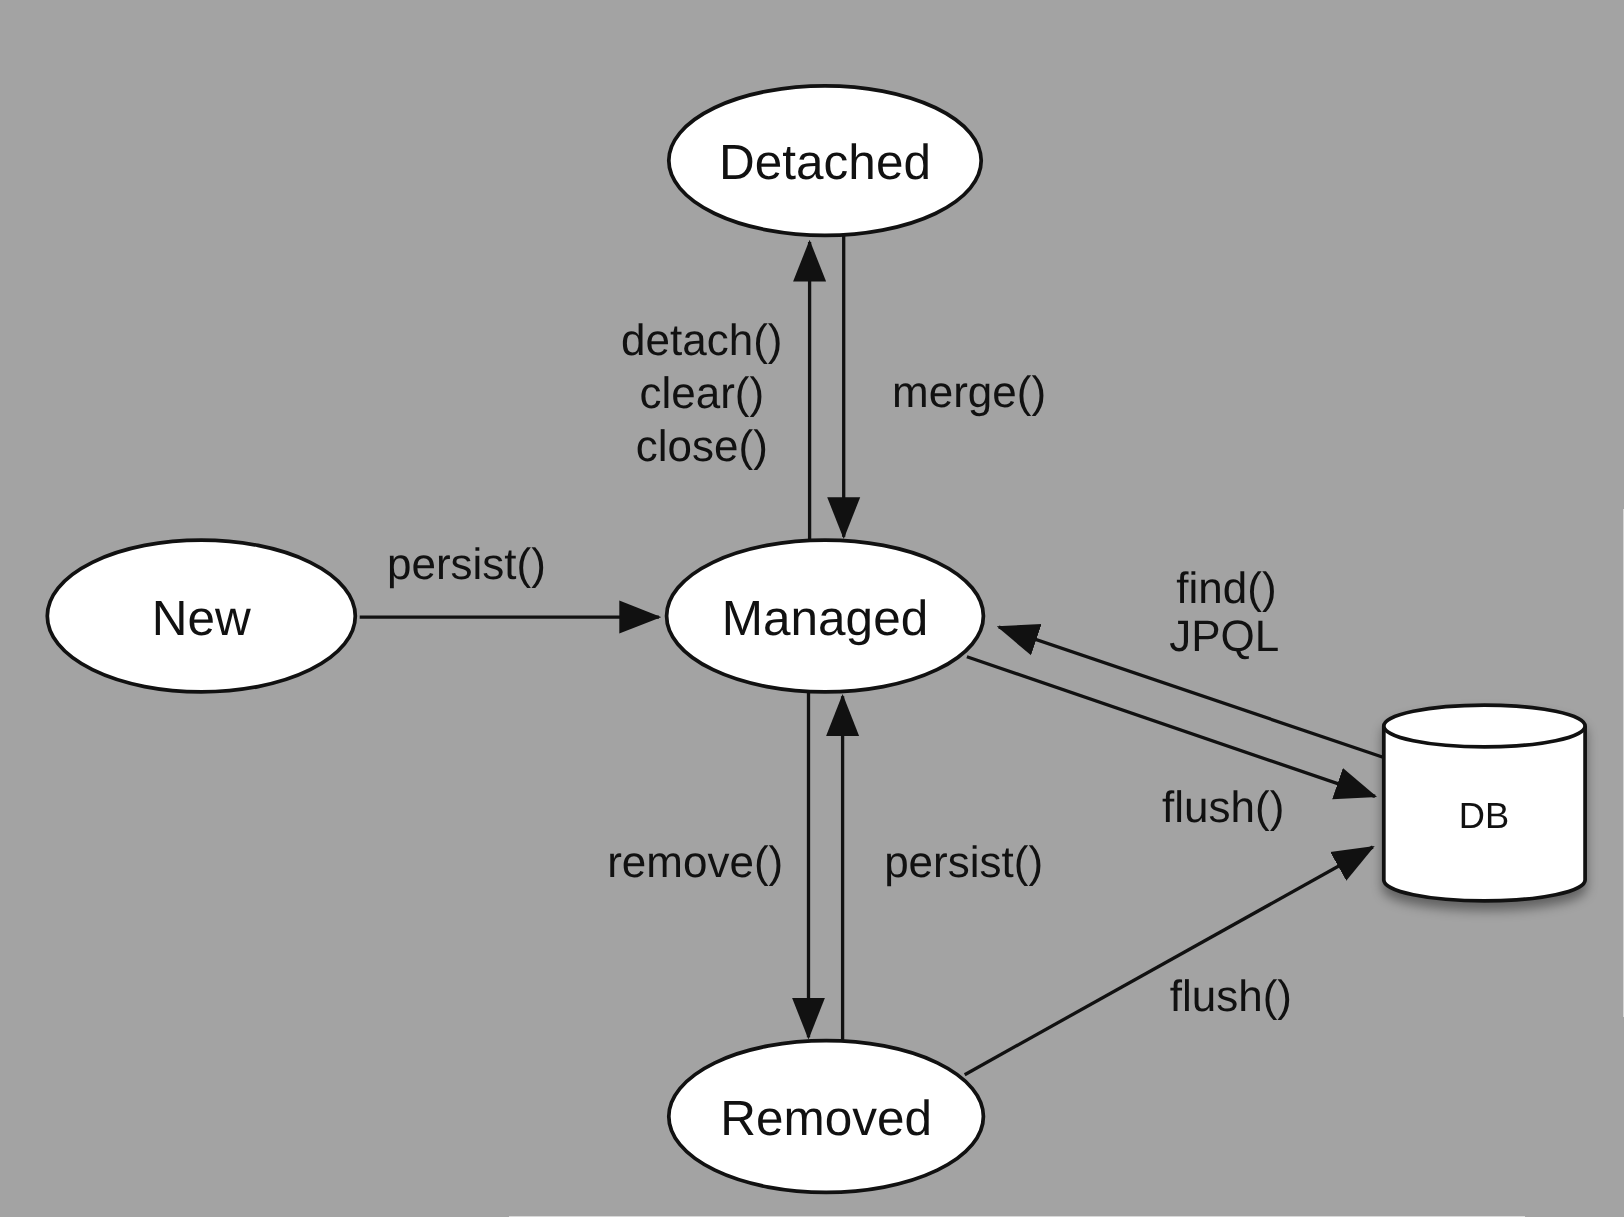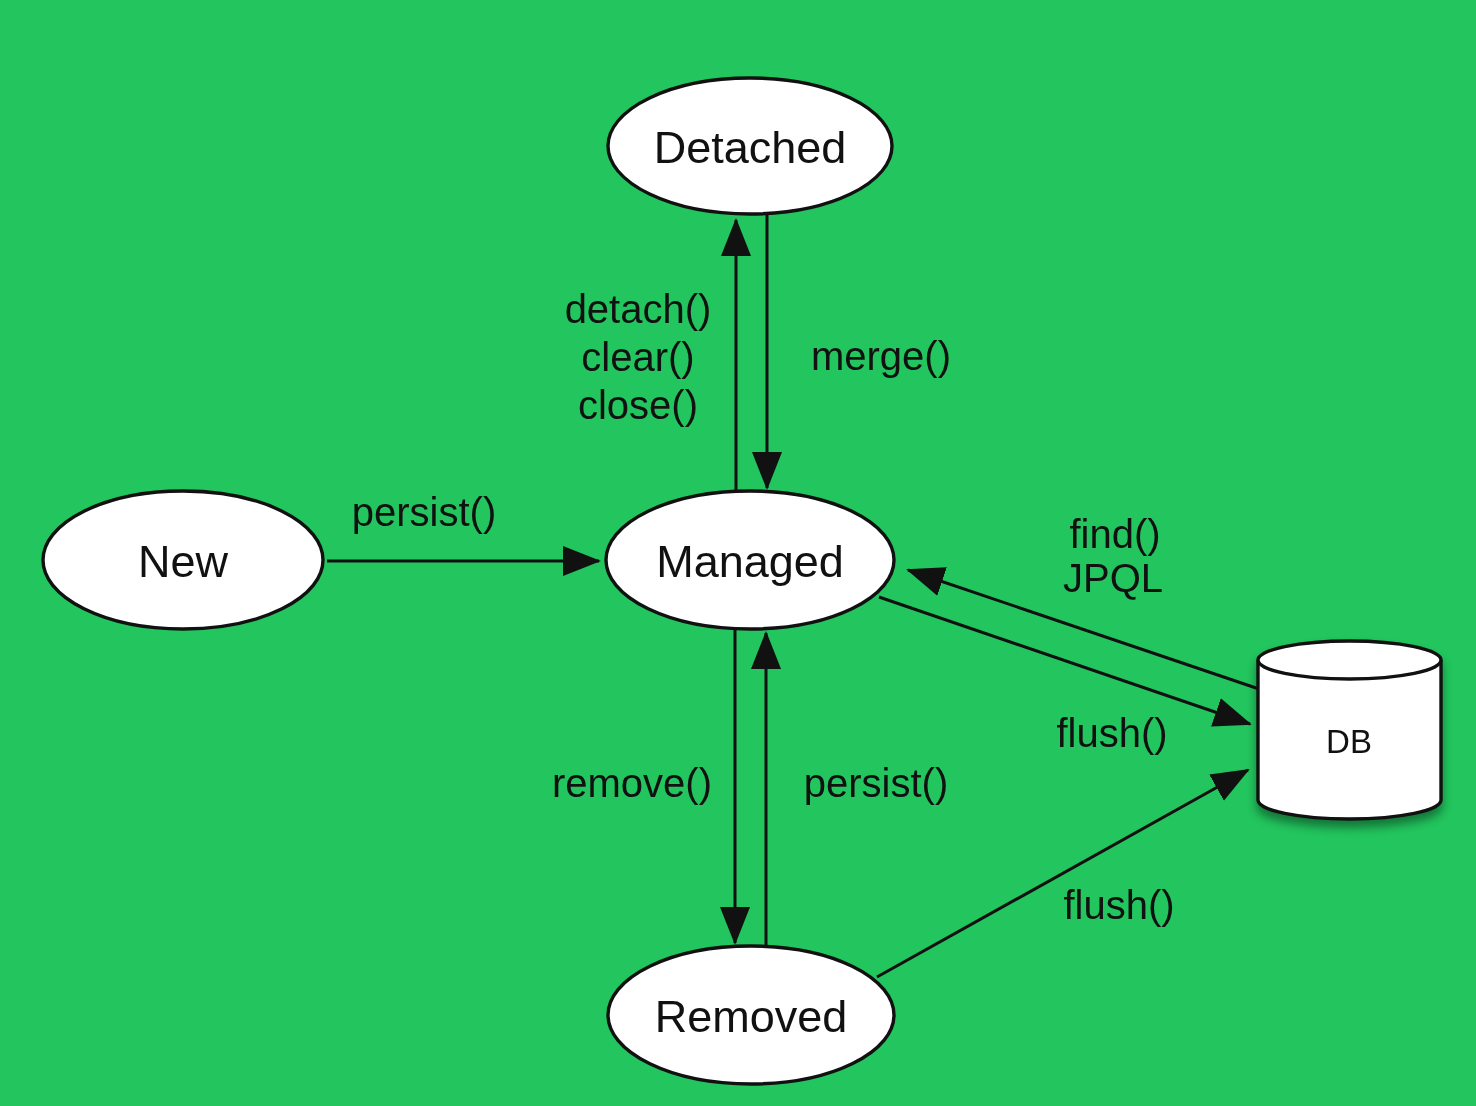--- a/index.html
+++ b/index.html
@@ -4,21 +4,21 @@
 <style>
   html, body {
     margin: 0;
     padding: 0;
     background: #ffffff;
   }
   .canvas {
     position: relative;
     width: 1476px;
     height: 1106px;
-    background: #22c55e;
+    background: #a3a3a3;
     overflow: hidden;
   }
   svg {
     display: block;
   }
   svg text {
     font-family: "Liberation Sans", "DejaVu Sans", sans-serif;
     fill: #111111;
   }
   .node-label  { font-size: 45px; }

